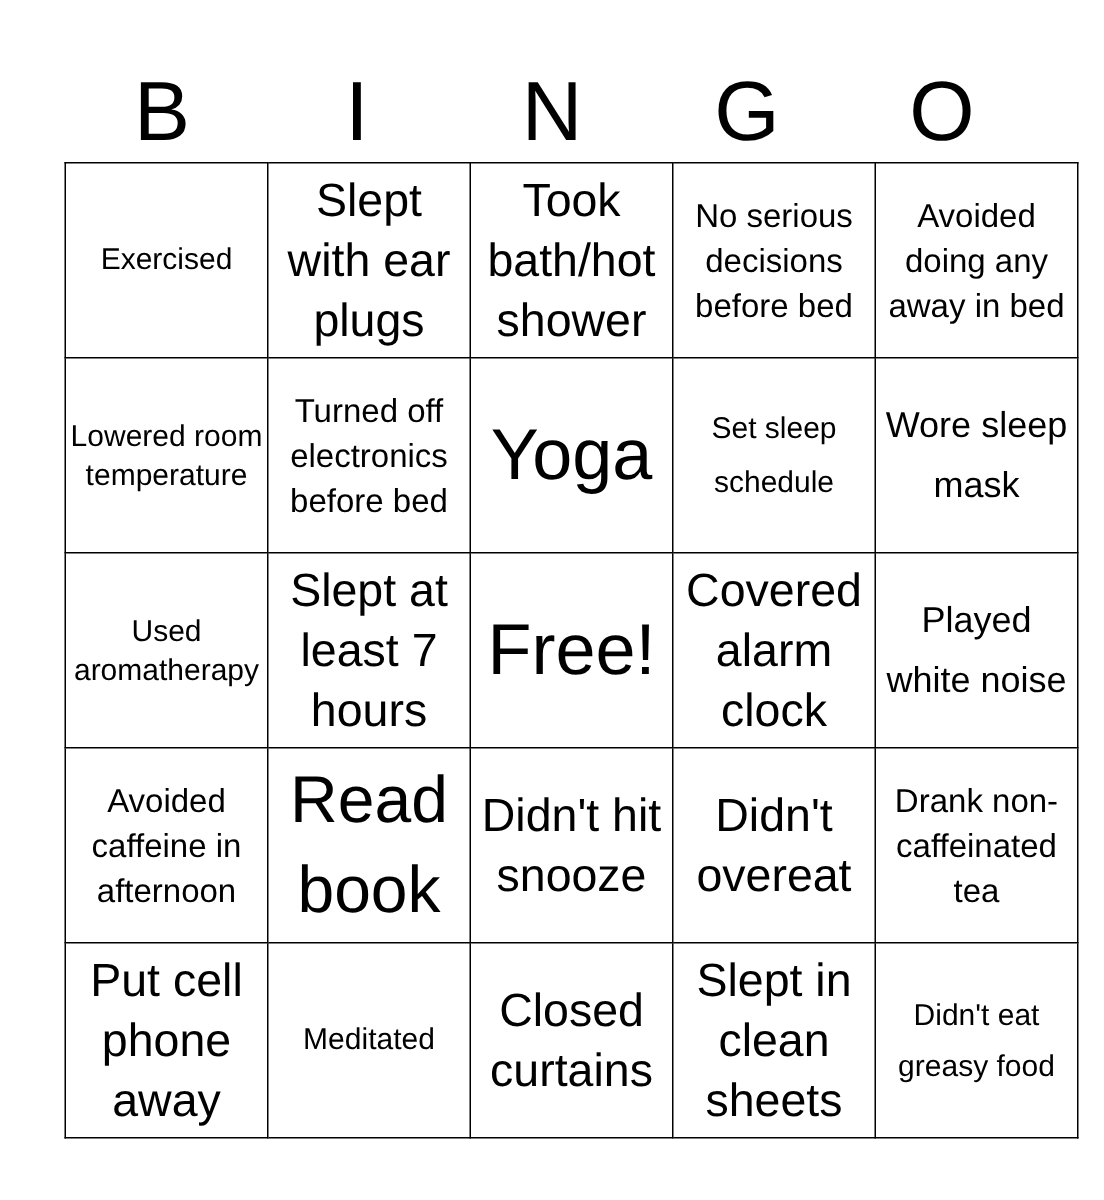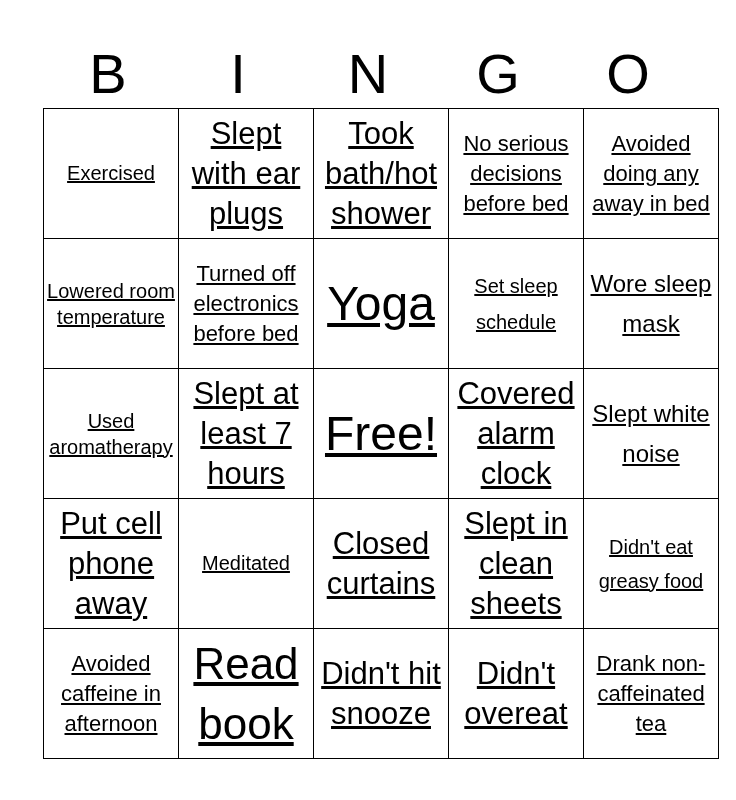--- a/index.html
+++ b/index.html
@@ -1,20 +1,20 @@
 <!DOCTYPE html>
 <html><head>
 <meta charset="utf-8">
 <style>
   html, body { margin:0; padding:0; background:#ffffff; }
   body { width:736px; height:800px; position:relative; overflow:hidden; font-family:"Liberation Sans", sans-serif; color:#000; }
   .header { position:absolute; top:40px; left:43px; width:650px; height:68px; display:flex; }
   .header span { flex:1; text-align:center; font-size:56px; line-height:68px; }
   .grid { position:absolute; top:108px; left:43px; width:650px; height:649px; border-collapse:collapse; table-layout:fixed; }
-  .grid td { border:1.5px solid #000; width:130px; height:129px; text-align:center; vertical-align:middle; padding:0 2px; line-height:1.15; overflow:hidden;text-decoration:underline; }
+  .grid td { border:1.5px solid #000; width:130px; height:129px; text-align:center; vertical-align:middle; padding:0 2px; line-height:1.15; overflow:hidden; }
   .s22 { font-size:22px; line-height:30px !important;margin-left:10px; }
   .s24 { font-size:20px; }
   .s30 { font-size:31px; line-height:40px !important; }
   .s18 { font-size:20px; line-height:26px !important; }
   .s48 { font-size:48px;margin-top:28px; }
   .s44 { font-size:44px; line-height:60px !important; }
   .s32 { font-size:24px; line-height:40px !important; }
 </style>
 </head>
 <body>
@@ -41,30 +41,30 @@
     <td class="s22">Turned off electronics before bed</td>
     <td class="s48">Yoga</td>
     <td class="s24" style="line-height:36px">Set sleep schedule</td>
     <td class="s32">Wore sleep mask</td>
   </tr>
   <tr>
     <td class="s18">Used aromatherapy</td>
     <td class="s30">Slept at least 7 hours</td>
     <td class="s48">Free!</td>
     <td class="s30" style="line-height:38px">Covered alarm clock</td>
-    <td class="s32">Slept white noise</td>
+    <td class="s32">Played white noise</td>
+  </tr>
+  <tr>
+    <td class="s22">Avoided caffeine in afternoon</td>
+    <td class="s44">Read book</td>
+    <td class="s30" style="line-height:41px">Didn't hit snooze</td>
+    <td class="s30" style="line-height:46px">Didn't overeat</td>
+    <td class="s22">Drank non-caffeinated tea</td>
   </tr>
   <tr>
     <td class="s30">Put cell phone away</td>
     <td class="s24">Meditated</td>
     <td class="s30">Closed curtains</td>
     <td class="s30">Slept in clean sheets</td>
     <td class="s24" style="line-height:34px">Didn't eat greasy food</td>
   </tr>
-  <tr>
-    <td class="s22">Avoided caffeine in afternoon</td>
-    <td class="s44">Read book</td>
-    <td class="s30" style="line-height:41px">Didn't hit snooze</td>
-    <td class="s30" style="line-height:46px">Didn't overeat</td>
-    <td class="s22">Drank non-caffeinated tea</td>
-  </tr>
 </tbody>
   </table>
 
 </body></html>

